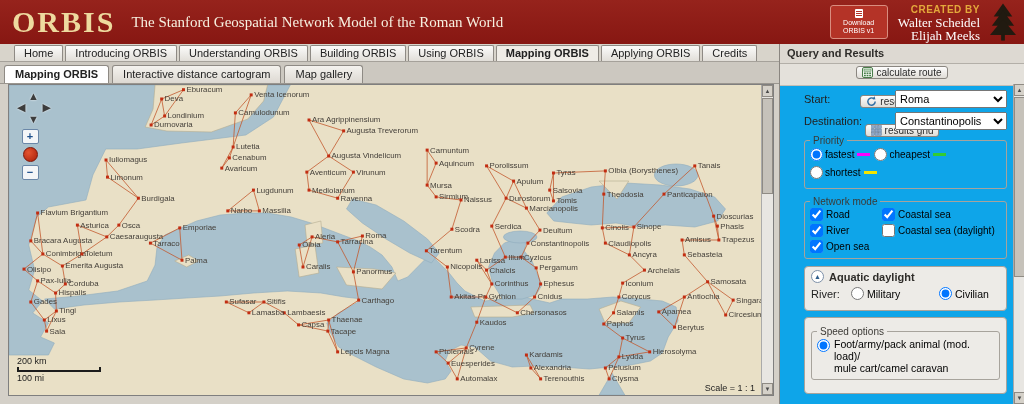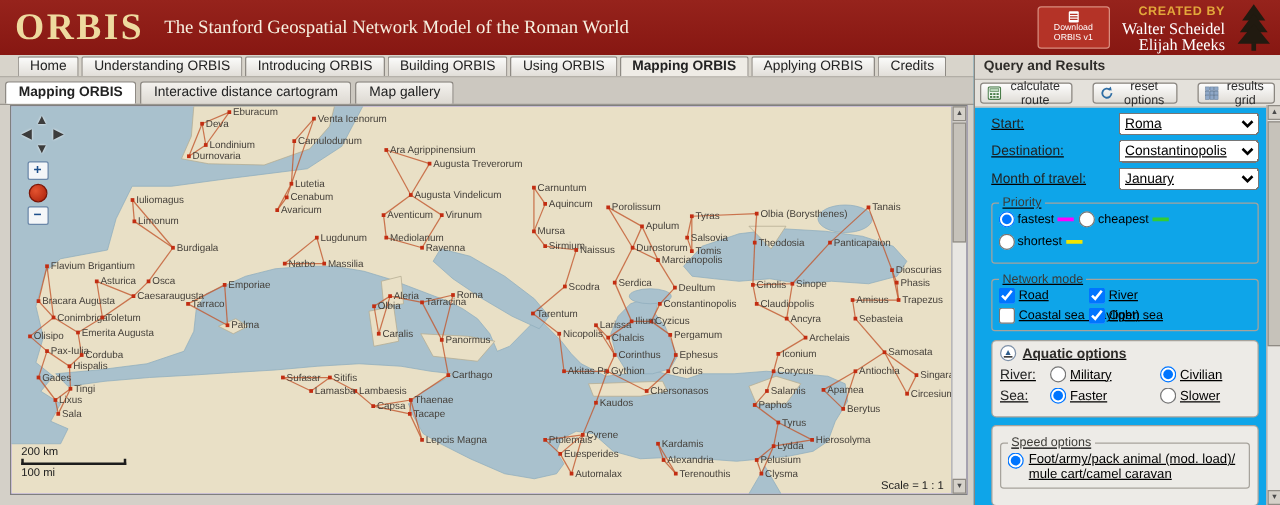--- a/index.html
+++ b/index.html
@@ -75,26 +75,26 @@
   .sthumb { position:absolute; left:0; width:11px; background:#c6c2ba; border:1px solid #8f8b84; cursor:pointer; }
 
   #bottom-strip { position:absolute; left:0; top:396px; width:779px; height:8px; background:#d4d0c8; }
 
   
   #panel { position:absolute; left:779px; top:44px; width:245px; height:360px; background:#0ea5e9;
     border-left:1px solid #8a8680; overflow:hidden; }
   .p-hd { font-size:11px; font-weight:bold; color:#2e2c29; background:#ddd9d2; border-bottom:1px solid #b3afa8;
     padding:3px 7px; height:20px; }
   .p-toolbar { height:22px; display:flex; gap:16px; align-items:center; padding:2px 4px; background:#e4e1db;
-    border-bottom:1px solid #c2beb6; }
+    border-bottom:1px solid #c2beb6;flex-direction:column; }
   .tbtn { display:inline-flex; align-items:center; gap:3px; font-size:10px; color:#2c2c2c; height:17px;
     background:linear-gradient(#fdfdfd,#e0ddd7); border:1px solid #8a8680; border-radius:3px; padding:0 5px; cursor:pointer;
     font-family:"Liberation Sans",sans-serif; }
   .tbtn .ic { display:inline-flex; }
-  .p-body { position:absolute; left:0; top:42px; right:11px; bottom:0; padding:4px 6px 0 13px; overflow:hidden;text-decoration:underline; }
+  .p-body { position:absolute; left:0; top:42px; right:11px; bottom:0; padding:4px 6px 0 24px; overflow:hidden; }
   .frow { display:flex; align-items:center; margin-bottom:4px; }
   .frow label { font-size:11px; color:#222; flex:1; }
   .frow select { width:112px; font-size:11px; font-family:"Liberation Sans",sans-serif; height:18px; }
   fieldset { border:1px solid #a7a39c; border-radius:3px; margin:5px 0 7px; padding:1px 5px 5px; }
   legend { font-size:10px; color:#3c3a36; padding:0 3px; }
   .popt { display:inline-flex; align-items:center; font-size:10px; margin-right:4px; white-space:nowrap; cursor:pointer; }
   .popt input { margin:0 2px 0 0; }
   .swatch { display:inline-block; width:13px; height:3px; margin-left:3px; }
   .grid2 { display:grid; grid-template-columns:72px auto; row-gap:3px; }
   .copt { display:inline-flex; align-items:center; font-size:10px; white-space:nowrap; cursor:pointer; }
@@ -140,22 +140,22 @@
           <polygon points="14,17 28,34 0,34"></polygon>
           <rect x="12" y="33" width="4" height="7"></rect>
         </g>
       </svg>
     </div>
   </header>
 
   <div id="navbar">
       <div id="nav-tabs" style="display:flex;">
         <div class="tab">Home</div>
+        <div class="tab">Introducing ORBIS</div>
         <div class="tab">Understanding ORBIS</div>
-        <div class="tab">Introducing ORBIS</div>
         <div class="tab">Building ORBIS</div>
         <div class="tab">Using ORBIS</div>
         <div class="tab active">Mapping ORBIS</div>
         <div class="tab">Applying ORBIS</div>
         <div class="tab">Credits</div>
       </div>
     </div>
   <div id="subnav">
       <div id="sub-tabs" style="display:flex;">
         <div class="subtab active">Mapping ORBIS</div>
@@ -665,24 +665,20 @@
 
     <div class="p-body">
       <div class="frow">
         <label>Start:</label>
         <select><option>Roma</option></select>
       </div>
       <div class="frow">
         <label>Destination:</label>
         <select><option>Constantinopolis</option></select>
       </div>
-      <div class="frow">
-        <label>Month of travel:</label>
-        <select><option>January</option></select>
-      </div>
 
       <fieldset>
         <legend>Priority</legend>
         <div id="priority-opts"><label class="popt">
               <input type="radio" name="priority" checked="" style="">
               <span>fastest</span>
               <span class="swatch" style="background: rgb(255, 0, 255);"></span>
             </label><label class="popt">
               <input type="radio" name="priority" style="">
               <span>cheapest</span>
@@ -696,64 +692,55 @@
 
       <fieldset>
         <legend>Network mode</legend>
         <div id="network-opts" class="grid2">
             <label class="copt">
               <input type="checkbox" checked="" style="">
               <span>Road</span>
             </label>
             <label class="copt">
               <input type="checkbox" checked="" style="">
+              <span>Coastal sea</span>
+            </label>
+            <label class="copt">
+              <input type="checkbox" checked="" style="">
               <span>River</span>
             </label>
             <label class="copt">
               <input type="checkbox" style="">
               <span>Coastal sea (daylight)</span>
             </label>
             <label class="copt">
               <input type="checkbox" checked="" style="">
               <span>Open sea</span>
             </label>
           </div>
       </fieldset>
 
       <div class="sect">
         <div class="sect-hd">
           <span class="collapse-btn"></span>
-          <span class="sect-title">Aquatic options</span>
+          <span class="sect-title">Aquatic daylight</span>
         </div>
         <div class="aq-row">
           <span class="aq-label">River:</span>
           <span id="river-opts" class="aq-opts">
               <label class="ropt">
                 <input type="radio" name="river" style="">
                 <span>Military</span>
               </label>
               <label class="ropt">
                 <input type="radio" name="river" checked="" style="">
                 <span>Civilian</span>
               </label>
             </span>
         </div>
-        <div class="aq-row">
-          <span class="aq-label">Sea:</span>
-          <span id="sea-opts" class="aq-opts">
-              <label class="ropt">
-                <input type="radio" name="sea" checked="" style="">
-                <span>Faster</span>
-              </label>
-              <label class="ropt">
-                <input type="radio" name="sea" style="">
-                <span>Slower</span>
-              </label>
-            </span>
-        </div>
       </div>
 
       <div class="sect">
         <fieldset>
           <legend>Speed options</legend>
           <label class="speed-opt">
             <input type="radio" name="speed" checked="" style="">
             <span>
               <span>Foot/army/pack animal (mod. load)/</span><br>
               <span>mule cart/camel caravan</span>

